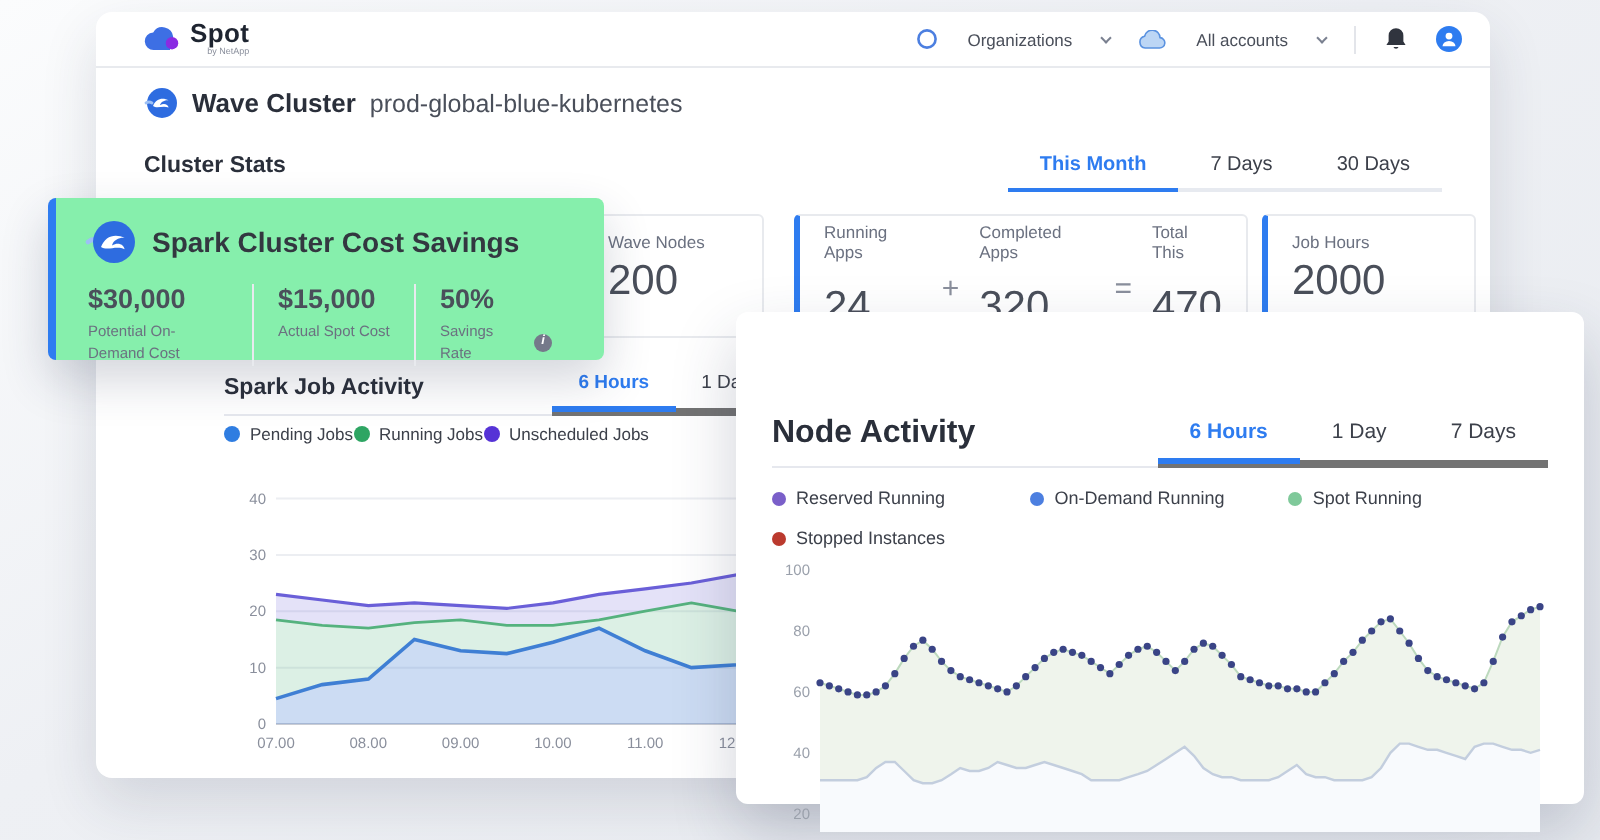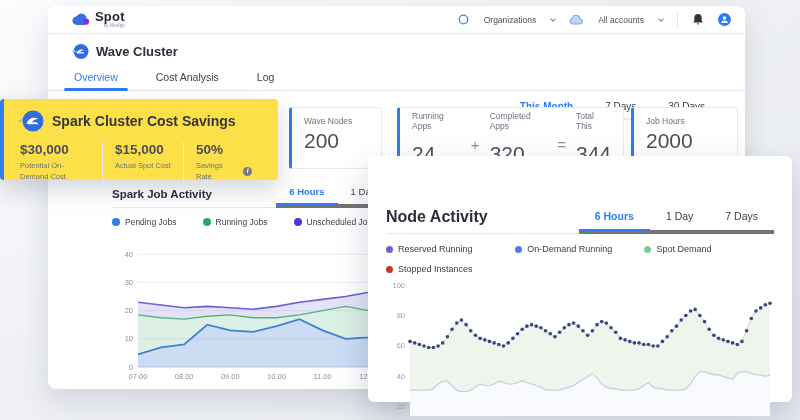--- a/index.html
+++ b/index.html
@@ -40,37 +40,37 @@
   .ftab.active { color:#2e7cf0; border-bottom:2px solid #2e7cf0; margin-bottom:-2px; font-weight:bold; }
 
   
   .stat-card { position:absolute; background:#fff; border:1px solid #e8eaee; border-left:3px solid #2e7cf0; border-radius:3px; padding:8px 12px; }
   .stat-label { font-size:8.5px; color:#6b7180; }
   .stat-value { font-size:21px; color:#4a4f5a; margin-top:3px; font-weight:300; }
   #apps-card { display:flex; align-items:center; gap:10px; }
   .app-col .stat-value { margin-top:11px; }
   .op { font-size:15px; color:#8a8f9c; margin-top:12px; }
 
-  #savings-card { position:absolute; left:0; top:99px; width:278px; height:81px; background:#fde047; border-radius:4px; border-left:4px solid #2e7cf0; box-shadow:0 10px 24px rgba(40,50,80,.20); padding:9px 14px; z-index:6; }
+  #savings-card { position:absolute; left:24px; top:99px; width:278px; height:81px; background:#86efac; border-radius:4px; border-left:4px solid #2e7cf0; box-shadow:0 10px 24px rgba(40,50,80,.20); padding:9px 14px; z-index:6; }
   .sv-head { display:flex; align-items:center; gap:8px; }
   .sv-title { font-size:14px; font-weight:bold; color:#333740; }
   .sv-stats { display:flex; margin-top:8px; }
   .sv-col { padding:0 12px; border-left:1px solid #e8eaee; flex:1; }
   .sv-col:first-child { border-left:none; padding-left:2px; }
   .sv-val { font-size:13.5px; font-weight:bold; color:#4a4f5a; }
   .sv-lab { font-size:7.5px; color:#6b7180; margin-top:3px; line-height:1.5; display:flex; align-items:center; gap:3px; }
   .info-i { width:9px; height:9px; border-radius:50%; background:#75798a; color:#fff; font-size:6.5px; display:inline-flex; align-items:center; justify-content:center; font-style:italic; font-weight:bold; }
 
   
   .chart-head { display:flex; align-items:flex-end; justify-content:space-between; border-bottom:1px solid #e6e8ee; }
   .chart-title { font-size:11.5px; font-weight:bold; color:#2a2f3a; padding-bottom:7px; }
   .ctabs { display:flex; border-bottom:4px solid #737373; margin-bottom:-1px; }
   .ctab { font-size:9.5px; padding:0 13px 6px; color:#3c404a; cursor:pointer; }
   .ctab.active { color:#2e7cf0; border-bottom:3px solid #2e7cf0; margin-bottom:-2px; font-weight:bold; }
-  .legend { display:flex; gap:26px; margin-top:9px; }
+  .legend { display:flex; margin-top:4px; }
   .leg-item { display:flex; align-items:center; gap:5px; font-size:8.5px; color:#3c404a; }
   .dot { width:8px; height:8px; border-radius:50%; flex:none; }
 
   #spark-panel { position:absolute; left:64px; top:180px; width:332px; }
   #node-card { position:absolute; left:368px; top:156px; width:424px; height:246px; background:#fff; border-radius:6px; box-shadow:0 14px 32px rgba(40,50,80,.22); padding:12px 18px 0; z-index:10; }
   #node-card .chart-title { font-size:16px;margin-top:40px; }
   #node-card .ctab { font-size:10.5px; padding:0 16px 7px; }
   #node-card .legend { gap:0; margin-top:10px; }
   #node-card .leg-item { width:33.3%; font-size:9px; }
   #node-card .dot { width:7px; height:7px; }
@@ -122,27 +122,23 @@
     </div>
   </div>
 
   <div class="cluster-header">
     <svg width="17" height="17" viewBox="0 0 17 17">
       <circle cx="9" cy="8.5" r="7.5" fill="#2e6ce0"></circle>
       <path d="M4.5 10 C6 6.5 9 5.5 12.5 7.2 C11 6.9 8.5 7.6 8 9.6 C10 8.4 12 9.2 12.3 10.8 C9.5 9.6 6.5 11.5 4.5 10 Z" fill="#fff"></path>
       <path d="M1 8.5 Q2.5 7.5 4 8.5" fill="none" stroke="#9dc0f5" stroke-width="1.4" stroke-linecap="round"></path>
     </svg>
     <span class="cluster-title">Wave Cluster</span>
-  </div>
-
-  <div class="nav-tabs">
-    <div class="nav-tab active">Overview</div>
-    <div class="nav-tab">Cost Analysis</div>
-    <div class="nav-tab">Log</div>
-  </div>
+    <span class="cluster-name">prod-global-blue-kubernetes</span>
+  </div>
+
 
   <div class="stats-row">
     <span class="stats-title">Cluster Stats</span>
     <div class="filter-tabs">
       <div class="ftab active">This Month</div>
       <div class="ftab">7 Days</div>
       <div class="ftab">30 Days</div>
     </div>
   </div>
 
@@ -236,21 +232,21 @@
     <div class="stat-value">24</div>
   </div>
   <div class="op">+</div>
   <div class="app-col">
     <div class="stat-label">Completed Apps</div>
     <div class="stat-value">320</div>
   </div>
   <div class="op">=</div>
   <div class="app-col">
     <div class="stat-label">Total This</div>
-    <div class="stat-value">344</div>
+    <div class="stat-value">470</div>
   </div>
 </div>
 
 <div class="stat-card" style="left:631px; top:107px; width:107px; height:62px;">
   <div class="stat-label">Job Hours</div>
   <div class="stat-value">2000</div>
 </div>
 
 <div id="node-card">
   <div class="chart-head">
@@ -265,21 +261,21 @@
     <span class="leg-item">
       <span class="dot" style="background-color: rgb(122, 95, 201);"></span>
       <span>Reserved Running</span>
     </span>
     <span class="leg-item">
       <span class="dot" style="background-color: rgb(76, 127, 224);"></span>
       <span>On-Demand Running</span>
     </span>
     <span class="leg-item">
       <span class="dot" style="background-color: rgb(127, 201, 154);"></span>
-      <span>Spot Demand</span>
+      <span>Spot Running</span>
     </span>
   </div>
   <div class="legend row2">
     <span class="leg-item">
       <span class="dot" style="background-color: rgb(187, 58, 46);"></span>
       <span>Stopped Instances</span>
     </span>
   </div>
   <svg id="node-chart" width="388" height="146" style="margin-top:4px;">
       <text x="19" y="131.36363636363637" text-anchor="end" font-size="7.5" fill="#9aa0ab">20</text>

